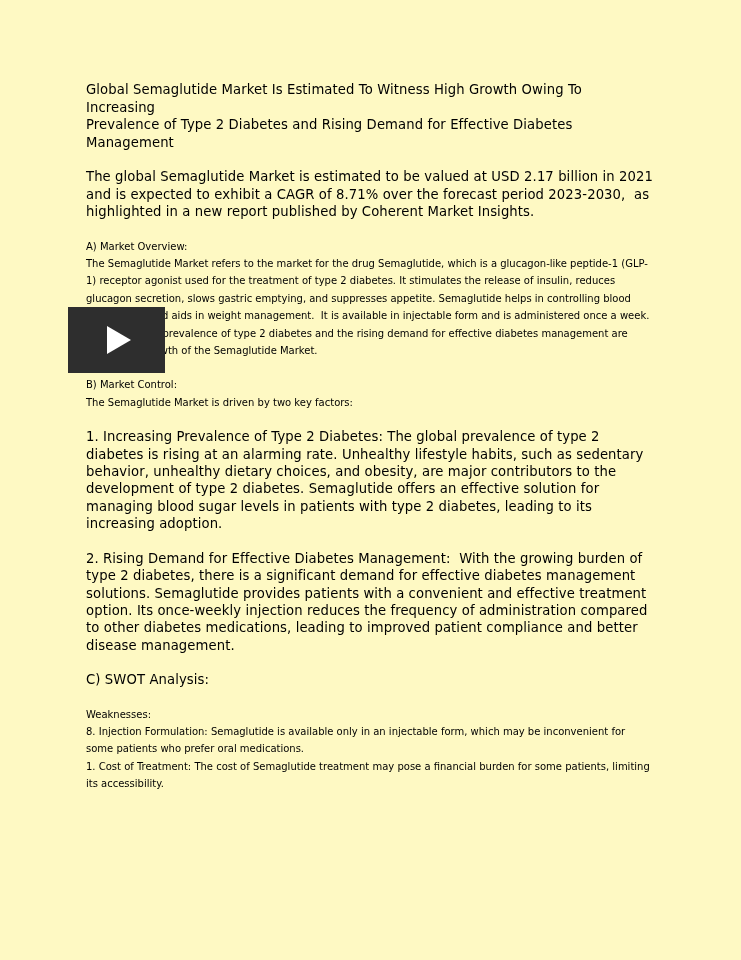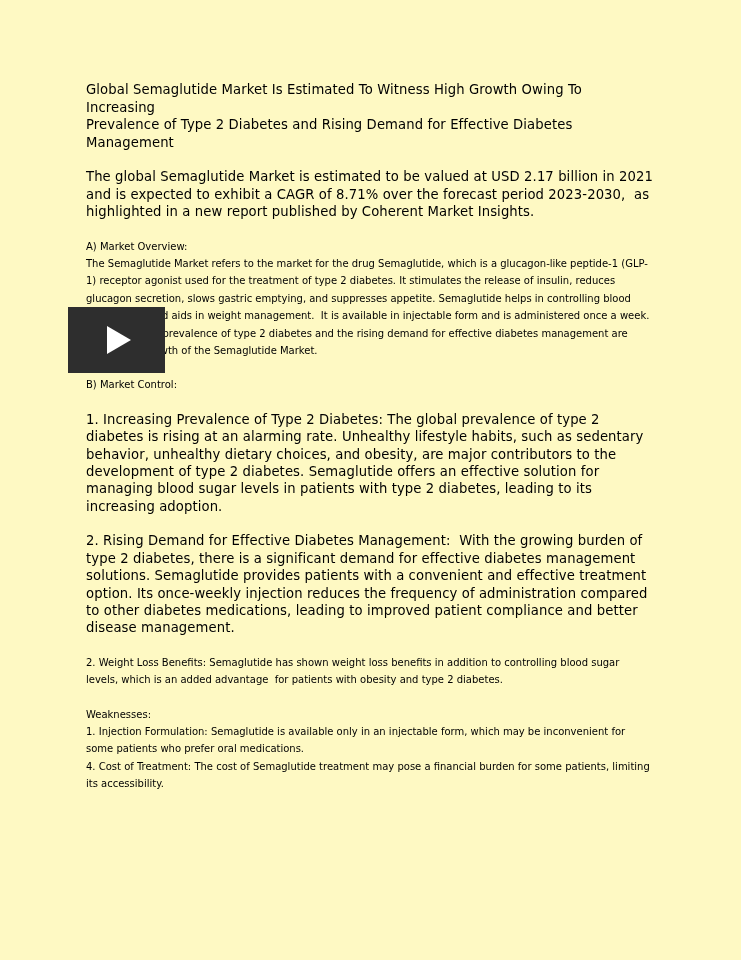--- a/index.html
+++ b/index.html
@@ -88,34 +88,35 @@
 
     <p class="para">The global Semaglutide Market is estimated to be valued at USD 2.17 billion in 2021 and is expected to exhibit a CAGR of 8.71% over the forecast period 2023-2030,  as highlighted in a new report published by Coherent Market Insights.</p>
 
     <div class="block">
       <p class="label-line">A) Market Overview:</p>
       <p class="label-line">The Semaglutide Market refers to the market for the drug Semaglutide, which is a glucagon-like peptide-1 (GLP-1) receptor agonist used for the treatment of type 2 diabetes. It stimulates the release of insulin, reduces glucagon secretion, slows gastric emptying, and suppresses appetite. Semaglutide helps in controlling blood sugar levels and aids in weight management.  It is available in injectable form and is administered once a week. The increasing prevalence of type 2 diabetes and the rising demand for effective diabetes management are driving the growth of the Semaglutide Market.</p>
     </div>
 
     <div class="block">
       <p class="label-line">B) Market Control:</p>
+      <p class="label-line">The Semaglutide Market is driven by two key factors:</p>
     </div>
 
     <p class="para">1. Increasing Prevalence of Type 2 Diabetes: The global prevalence of type 2 diabetes is rising at an alarming rate. Unhealthy lifestyle habits, such as sedentary behavior, unhealthy dietary choices, and obesity, are major contributors to the development of type 2 diabetes. Semaglutide offers an effective solution for managing blood sugar levels in patients with type 2 diabetes, leading to its increasing adoption.</p>
     <p class="para">2. Rising Demand for Effective Diabetes Management:  With the growing burden of type 2 diabetes, there is a significant demand for effective diabetes management solutions. Semaglutide provides patients with a convenient and effective treatment option. Its once-weekly injection reduces the frequency of administration compared to other diabetes medications, leading to improved patient compliance and better disease management.</p>
 
+    <p class="para">C) SWOT Analysis:</p>
 
     <div class="block">
-      <p class="label-line">2. Weight Loss Benefits: Semaglutide has shown weight loss benefits in addition to controlling blood sugar levels, which is an added advantage  for patients with obesity and type 2 diabetes.</p>
     </div>
 
     <div class="block">
       <p class="label-line">Weaknesses:</p>
-      <p class="label-line">1. Injection Formulation: Semaglutide is available only in an injectable form, which may be inconvenient for some patients who prefer oral medications.</p>
-      <p class="label-line">4. Cost of Treatment: The cost of Semaglutide treatment may pose a financial burden for some patients, limiting its accessibility.</p>
+      <p class="label-line">8. Injection Formulation: Semaglutide is available only in an injectable form, which may be inconvenient for some patients who prefer oral medications.</p>
+      <p class="label-line">1. Cost of Treatment: The cost of Semaglutide treatment may pose a financial burden for some patients, limiting its accessibility.</p>
     </div>
 
   </div>
 
   <div class="video-overlay">
     <div class="play-triangle"></div>
   </div>
 
 </div>
 

